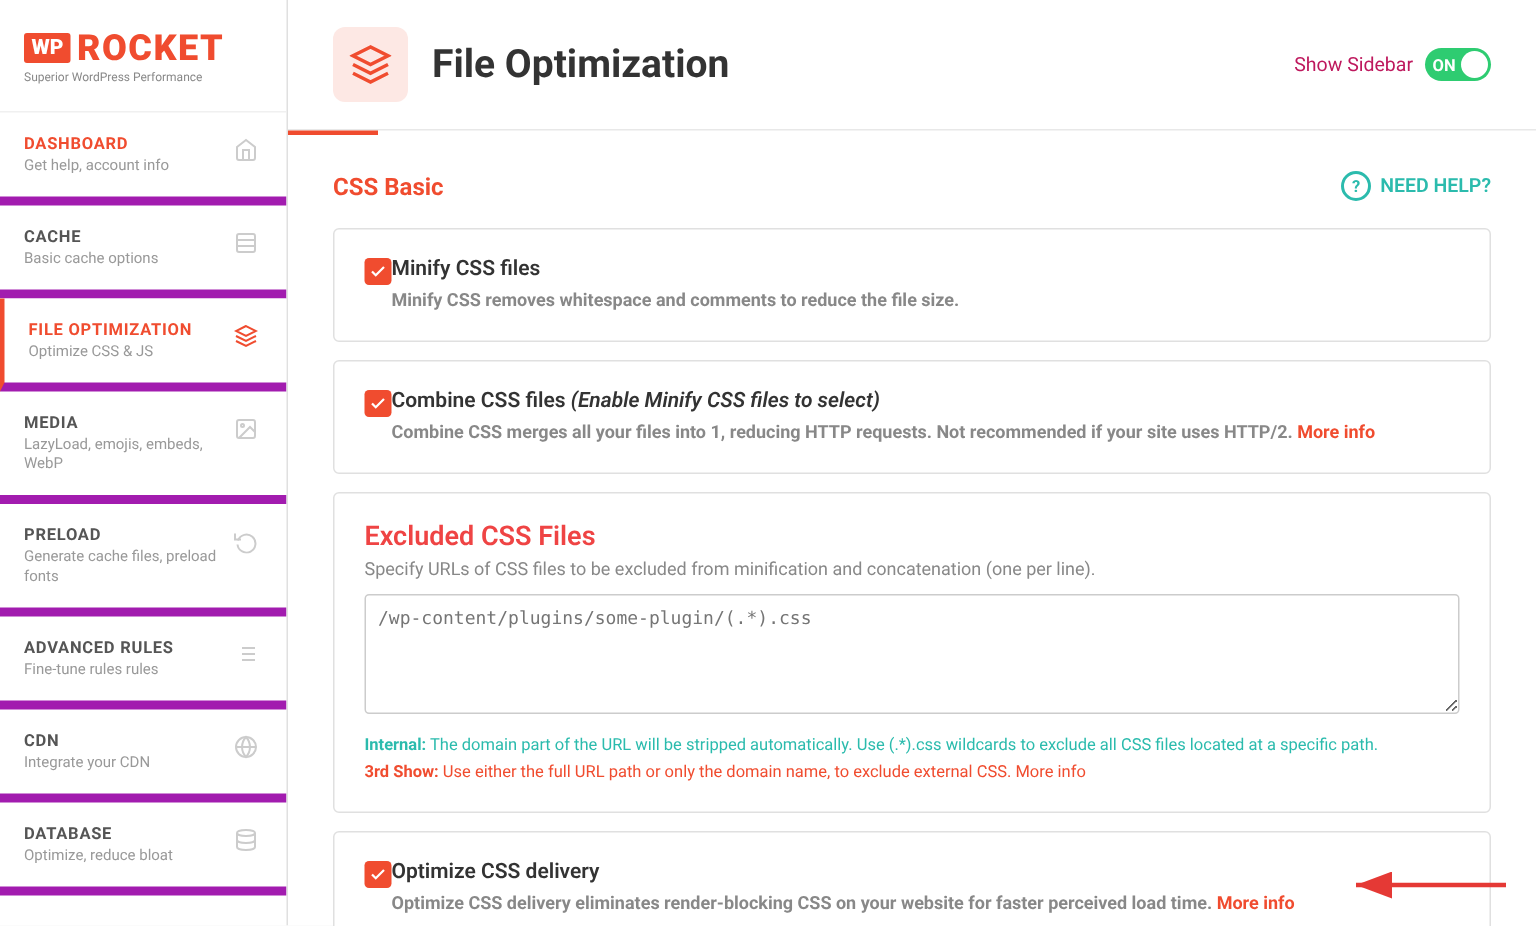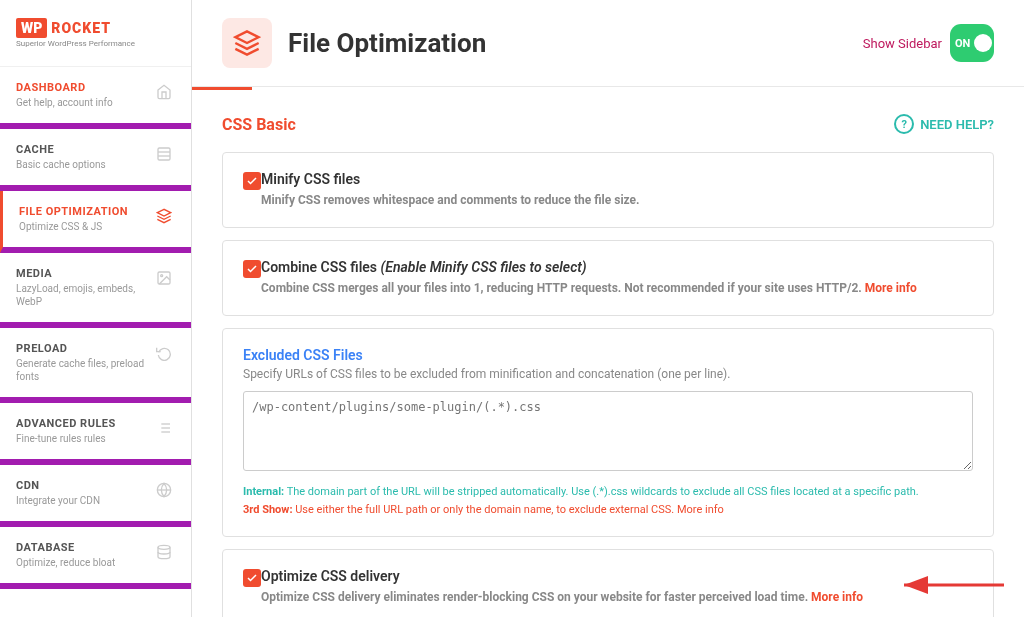--- a/index.html
+++ b/index.html
@@ -12,21 +12,21 @@
       border-right: 1px solid #e0e0e0;
       flex-shrink: 0;
       display: flex;
       flex-direction: column;
     }
     .sidebar-logo {
       padding: 18px 16px;
       border-bottom: 1px solid #f0f0f0;
     }
     .logo-wp { color: #fff; background: #f04c2f; font-weight: 900; font-size: 14px; padding: 2px 5px; border-radius: 2px; display: inline-block; }
-    .logo-rocket { color: #f04c2f; font-weight: 900; font-size: 14px; letter-spacing: 1px; }
+    .logo-rocket { color: #f04c2f; font-weight: 900; font-size: 24px; letter-spacing: 1px; }
     .logo-sub { font-size: 8px; color: #888; display: block; margin-top: 1px; }
 
     .sidebar-nav { flex: 1; overflow-y: auto; }
     .nav-item {
       display: flex;
       align-items: flex-start;
       padding: 14px 16px;
       cursor: pointer;
       border-bottom: 6px solid #a21caf;
       position: relative;
@@ -99,21 +99,21 @@
       color: #be185d;
       margin-right: 2px;
     }
     .toggle-wrap {
       display: flex;
       align-items: center;
       gap: 6px;
     }
     .toggle {
       width: 44px;
-      height: 38px;
+      height: 22px;
       background: #2ecc71;
       border-radius: 11px;
       position: relative;
       cursor: pointer;
       display: flex;
       align-items: center;
     }
     .toggle-knob {
       width: 18px;
       height: 18px;
@@ -214,23 +214,23 @@
     .check-desc a { color: #f04c2f; text-decoration: none; }
 
     
     .excluded-section {
       border: 1px solid #e0e0e0;
       border-radius: 4px;
       padding: 18px 20px;
       margin-bottom: 12px;
     }
     .excluded-title {
-      font-size: 14px;
+      font-size: 18px;
       font-weight: 600;
-      color: #3b82f6;
+      color: #ef4444;
       margin-bottom: 4px;
     }
     .excluded-desc {
       font-size: 12px;
       color: #888;
       margin-bottom: 10px;
     }
     .excluded-textarea {
       width: 100%;
       height: 80px;

